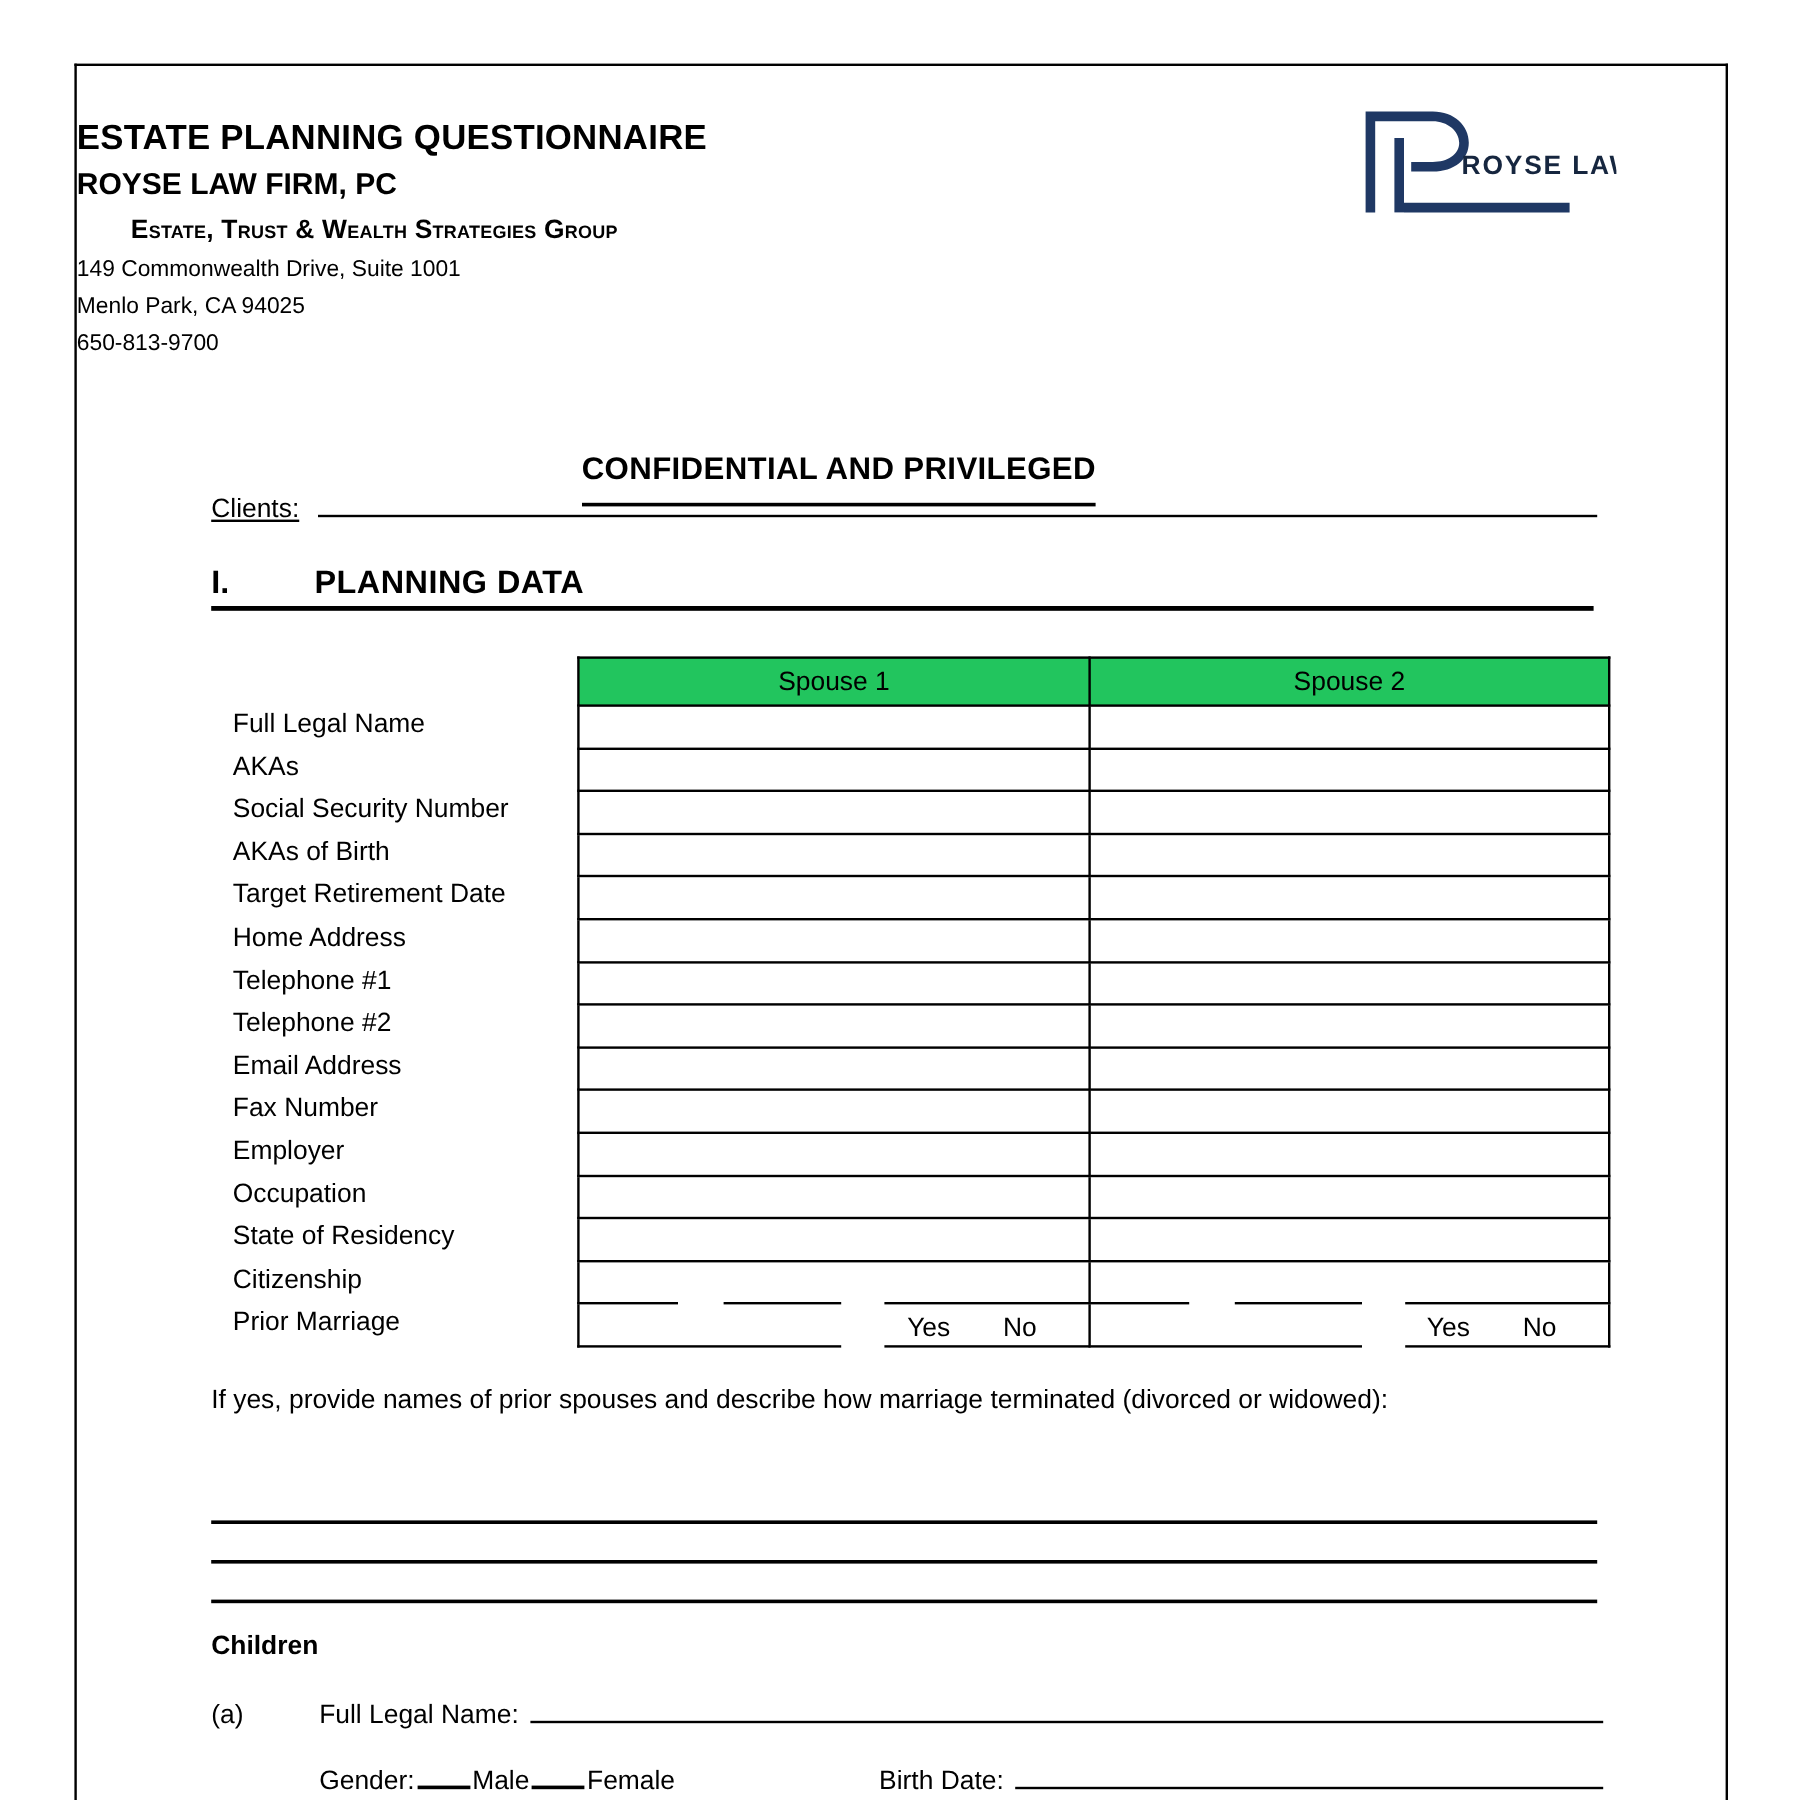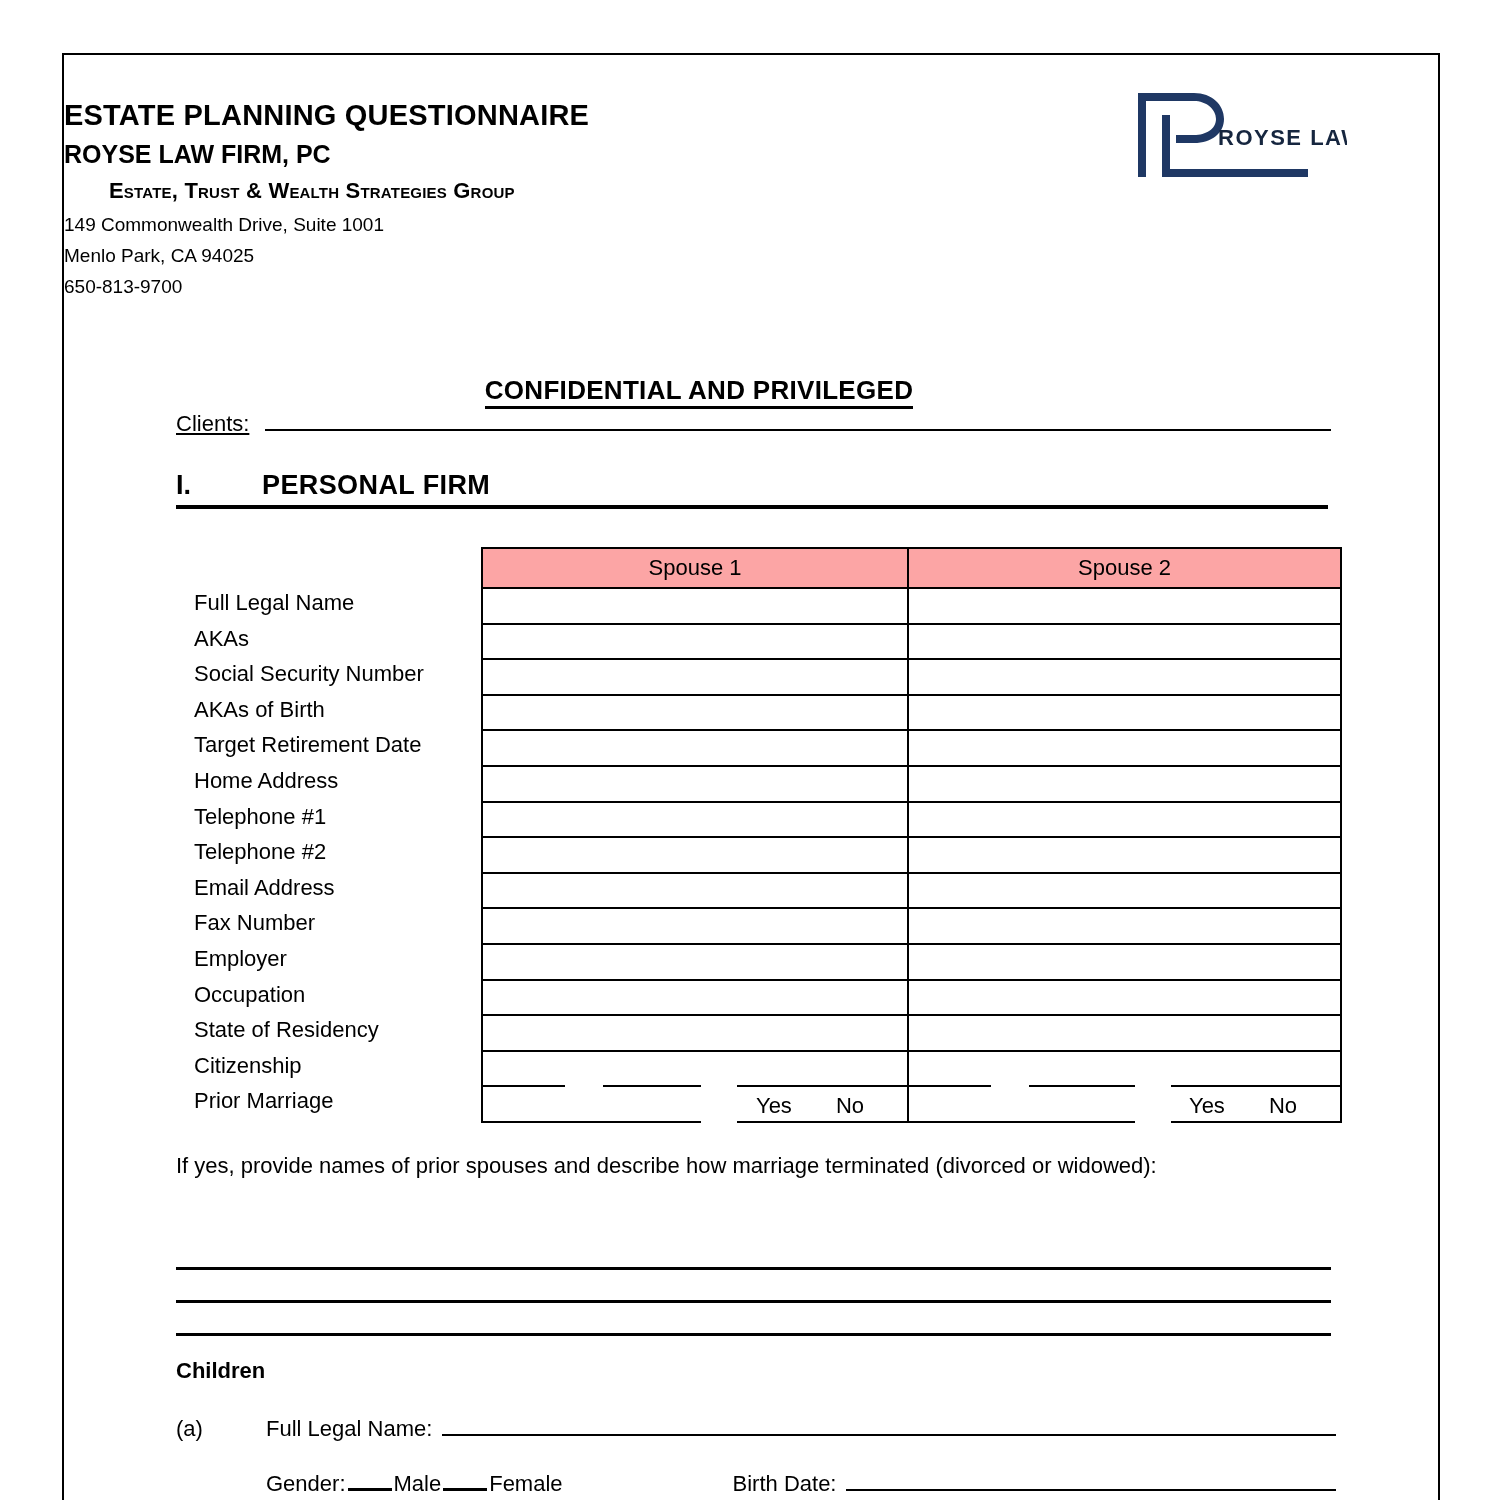--- a/index.html
+++ b/index.html
@@ -83,21 +83,21 @@
     position: absolute;
     left: 0;
     top: 320px;
     width: 1270px;
     text-align: center;
   }
   .conf span {
     font-size: 26px;
     font-weight: bold;
     border-bottom: 3px solid #000;
-    padding-bottom: 0;
+    padding-bottom: 13px;
     display: inline-block;
     letter-spacing: 0.3px;
   }
 
   
   .clients-row {
     position: absolute;
     left: 112px;
     top: 348px;
     width: 1155px;
@@ -156,21 +156,21 @@
     border-collapse: collapse;
     table-layout: fixed;
   }
   #ptable th, #ptable td {
     border: 2px solid #000;
     height: 35.6px;
     padding: 0;
     box-sizing: border-box;
   }
   #ptable th {
-    background: #fca5a5;
+    background: #22c55e;
     font-size: 22px;
     font-weight: normal;
     text-align: center;
     height: 40px;
   }
   #ptable col.c1 { width: 426px; }
   #ptable col.c2 { width: 433px; }
 
   
   .pm-cell { position: relative; }
@@ -271,21 +271,21 @@
   <div class="conf">
     <span>CONFIDENTIAL AND PRIVILEGED</span>
   </div>
 
   <div class="clients-row">
     <span class="clients-label">Clients:</span>
     <span class="clients-rule"></span>
   </div>
 
   <div class="section-head">
-    <span class="num">I.</span><span class="ttl">PERSONAL FIRM</span>
+    <span class="num">I.</span><span class="ttl">PLANNING DATA</span>
   </div>
 
   <div id="label-col">
     <div class="lbl">Full Legal Name</div>
     <div class="lbl">AKAs</div>
     <div class="lbl">Social Security Number</div>
     <div class="lbl">AKAs of Birth</div>
     <div class="lbl">Target Retirement Date</div>
     <div class="lbl">Home Address</div>
     <div class="lbl">Telephone #1</div>

